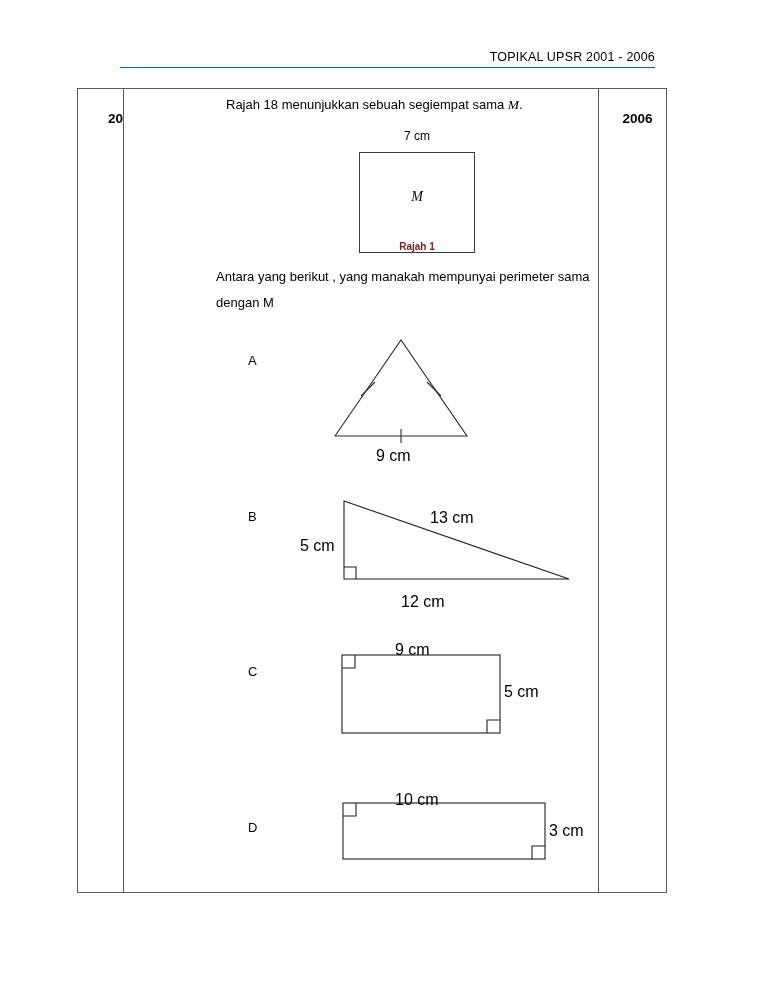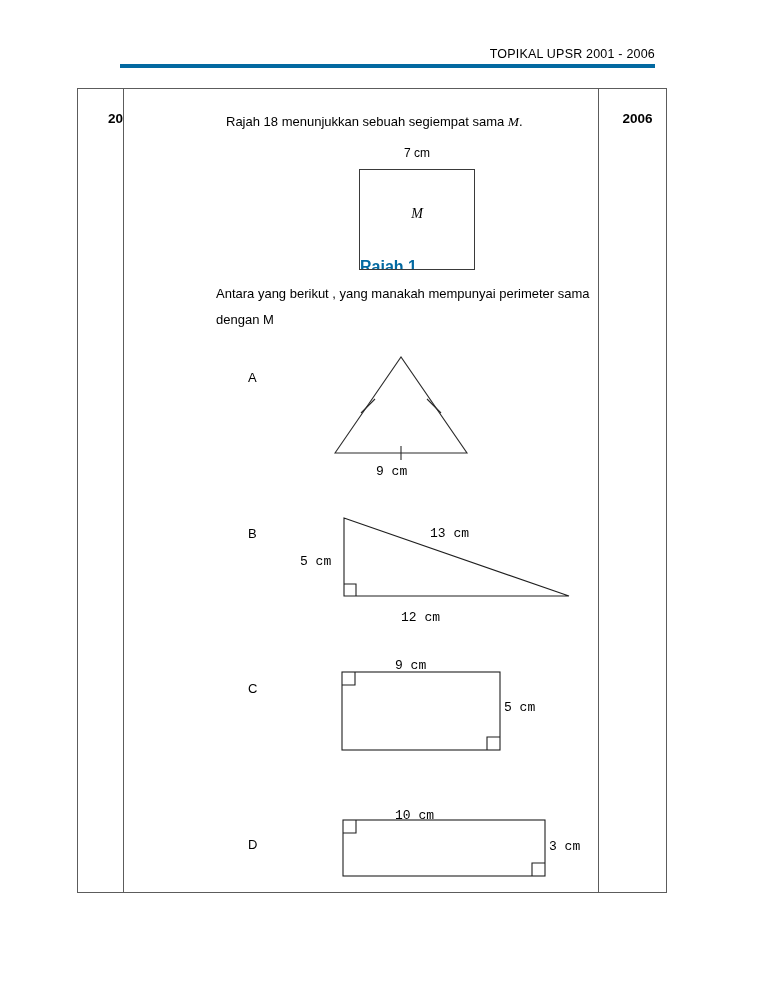--- a/index.html
+++ b/index.html
@@ -16,21 +16,21 @@
     overflow: hidden;
   }
 
   
   .page-header {
     position: absolute;
     left: 120px;
     top: 44px;
     width: 535px;
     height: 24px;
-    border-bottom: 4px solid #0369a1;
+    border-bottom: 1px solid #0369a1;
     box-sizing: border-box;
   }
   .page-header .header-text {
     position: absolute;
     right: 0;
     bottom: 3px;
     font-size: 12.5px;
     letter-spacing: 0.2px;
     white-space: nowrap;
   }
@@ -78,21 +78,20 @@
     box-sizing: border-box;
   }
 
   
   .cell-body {
     position: absolute;
     left: 45px;
     top: 0;
     right: 69px;
     bottom: 0;
-    margin-top: 17px;
   }
 
   .stem-text {
     position: absolute;
     left: 103px;
     top: 8px;
     font-size: 13px;
     white-space: nowrap;
   }
   .stem-text .var {
@@ -137,45 +136,45 @@
     font-family: "Liberation Serif", serif;
     font-style: italic;
     font-size: 14px;
   }
   
   .fig-m-caption {
     position: absolute;
     left: 0;
     top: 88px;
     width: 100%;
-    font-size: 16px;
+    text-align: center;
+    font-size: 10px;
     font-weight: bold;
-    color: #0369a1;
+    color: #7f1d1d;
     white-space: nowrap;
   }
 
   .question-text {
     position: absolute;
     left: 93px;
     top: 175px;
     width: 402px;
     font-size: 13px;
     line-height: 26px;
   }
 
   
   .option-letter {
     position: absolute;
     font-size: 13px;
   }
   .figure-label {
     position: absolute;
-    font-size: 13px;
-    white-space: nowrap;
-    font-family: Liberation Mono, monospace;
+    font-size: 16px;
+    white-space: nowrap;
   }
   .fig-svg {
     position: absolute;
     overflow: visible;
   }
 </style>
 </head>
 <body>
 
 <div class="page-header">

